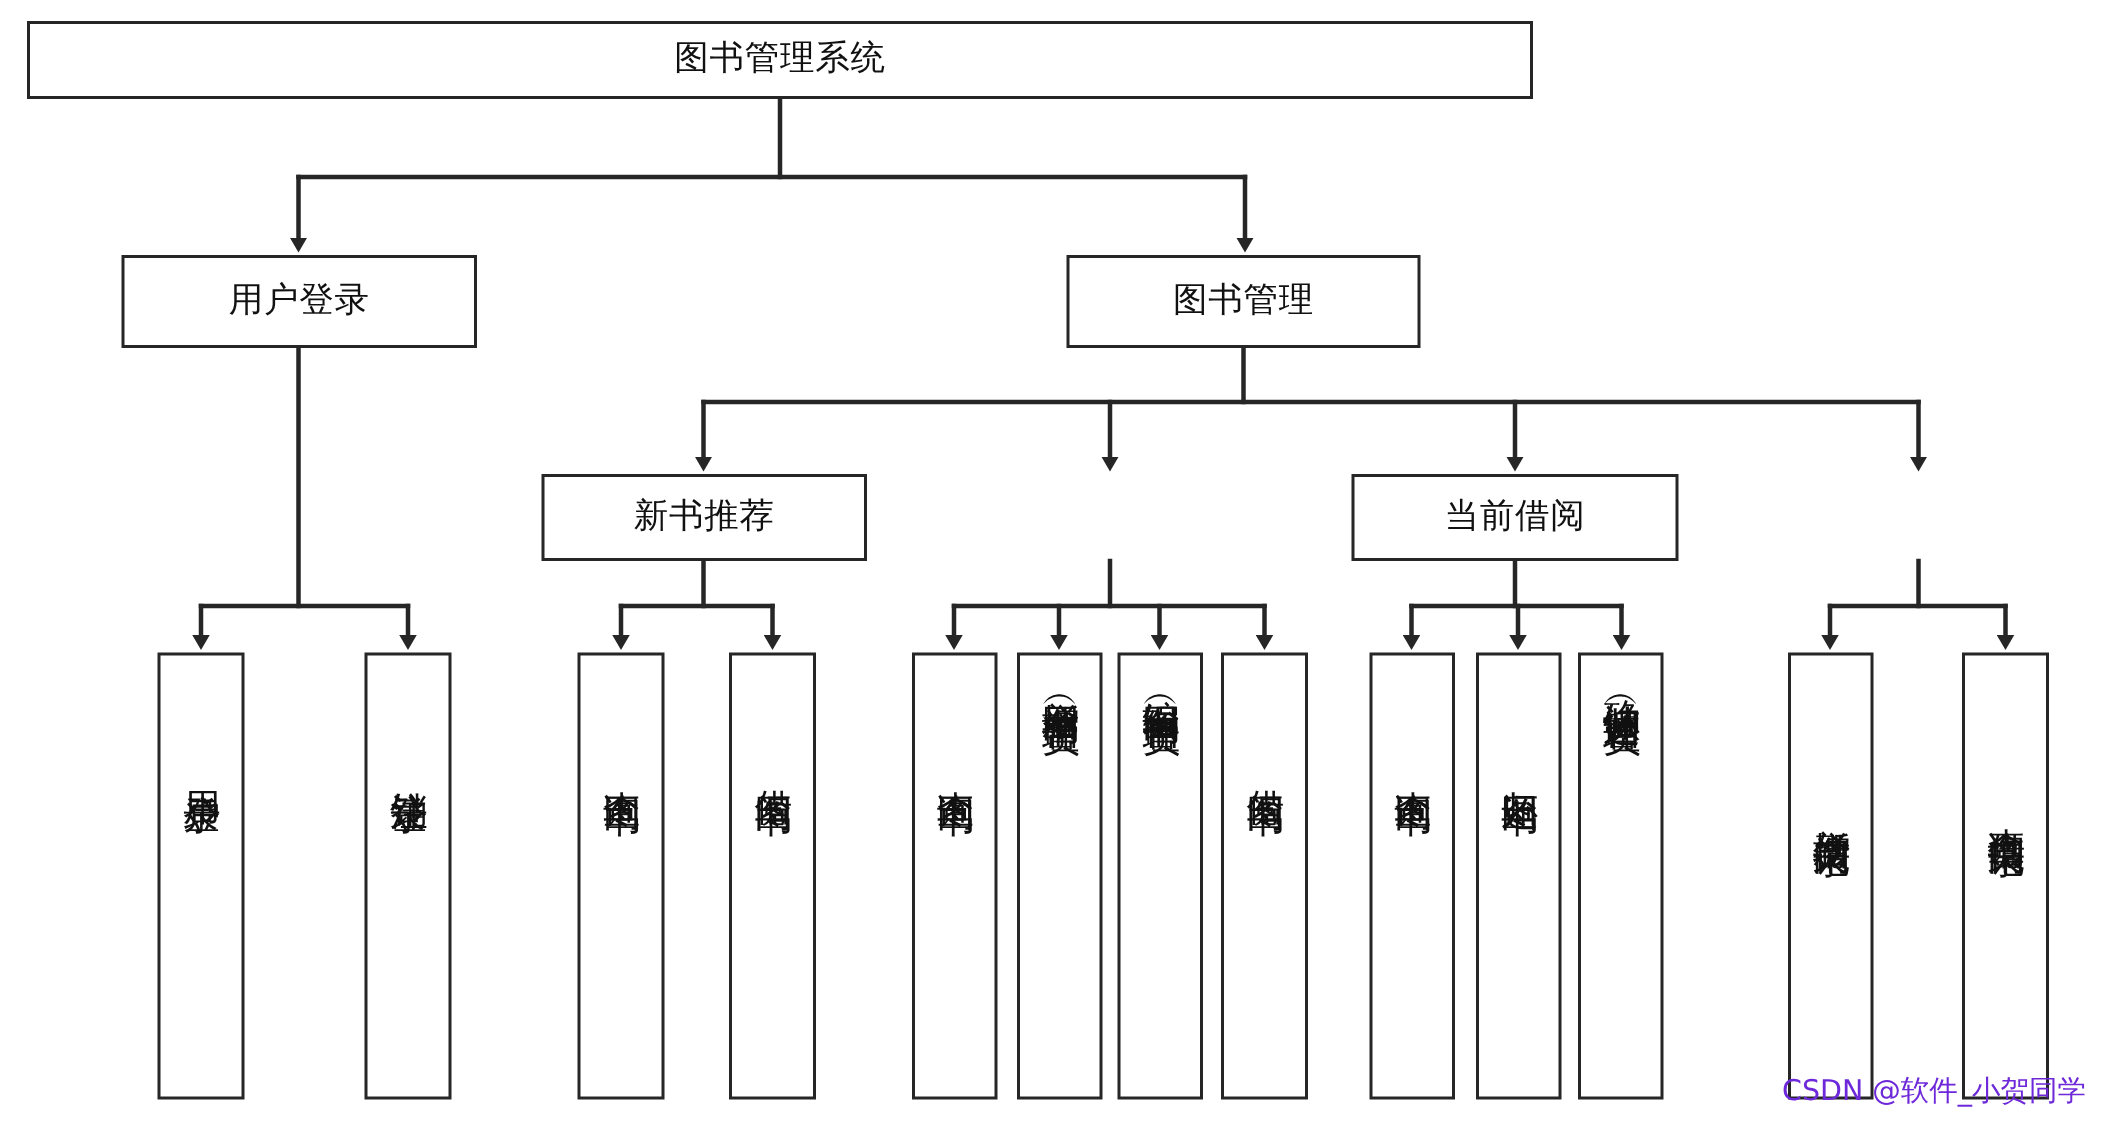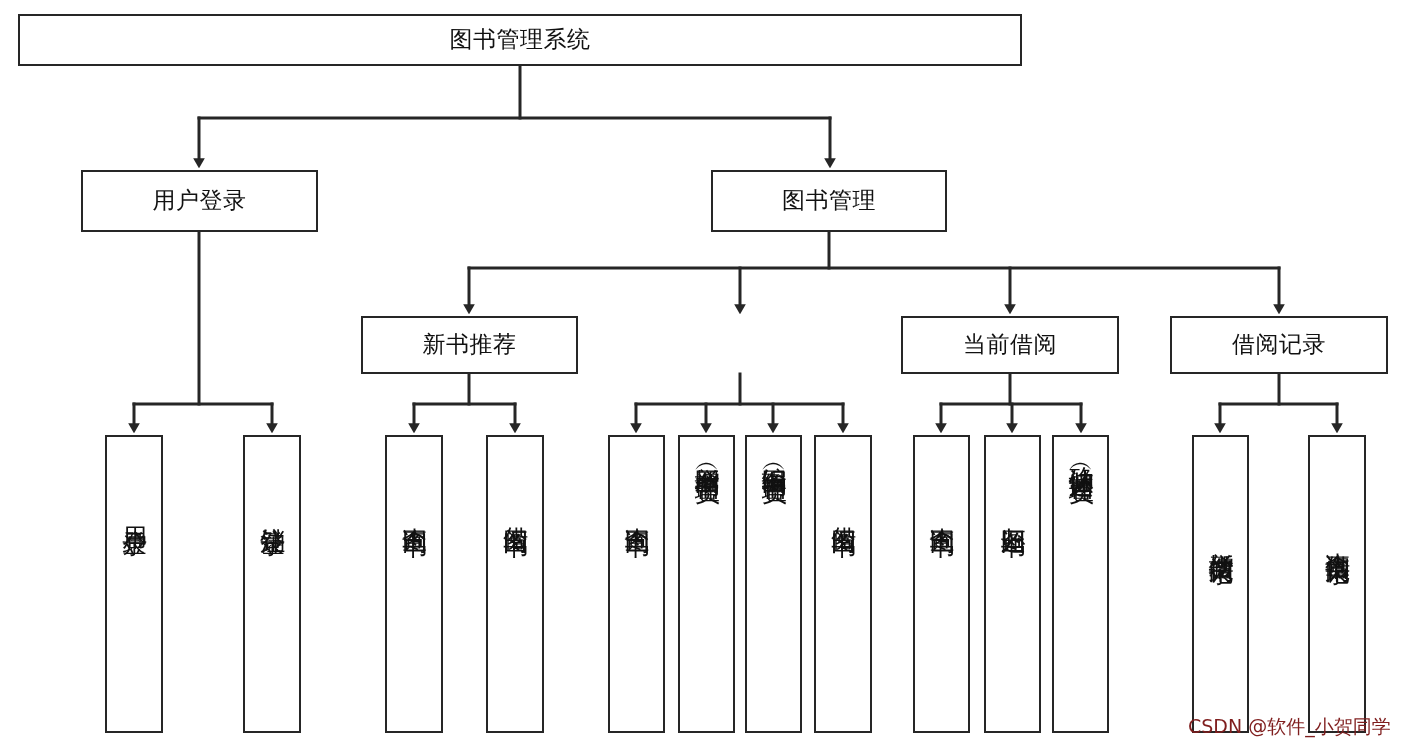--- a/index.html
+++ b/index.html
@@ -64,21 +64,21 @@
     margin-top: 60px;
   }
   .node.vertical.midlow .label {
     margin-top: 85px;
   }
   #watermark {
     position: absolute;
     left: 1188px;
     top: 714px;
     font-size: 19px;
-    color: #7f1d1d;
+    color: #6d28d9;
     white-space: nowrap;
     font-family: "DejaVu Sans", "Liberation Sans", sans-serif;
   }
 </style>
 </head>
 <body>
 
 <div id="diagram-root">
 
   <svg class="edges" viewBox="0 0 1405 747">
@@ -141,23 +141,20 @@
   <div class="node horizontal" id="node-l3-0" style="left: 361px; top: 316px; width: 217px; height: 58px;">
     <span class="label">新书推荐</span>
   </div>
 
   <div class="node horizontal" id="node-l2-1" style="left: 711px; top: 170px; width: 236px; height: 62px;">
     <span class="label">图书管理</span>
   </div>
   <div class="node horizontal" id="node-l3-2" style="left: 901px; top: 316px; width: 218px; height: 58px;">
     <span class="label">当前借阅</span>
   </div>
-  <div class="node horizontal" id="node-l3-3" style="left: 1170px; top: 316px; width: 218px; height: 58px;">
-    <span class="label">借阅记录</span>
-  </div>
 
   <div class="node vertical mid" id="node-leaf-0" style="left: 105px; top: 435px; width: 58px; height: 298px;">
     <span class="label">用户登录</span>
   </div>
   <div class="node vertical mid" id="node-leaf-1" style="left: 243px; top: 435px; width: 58px; height: 298px;">
     <span class="label">注销登录</span>
   </div>
   <div class="node vertical mid" id="node-leaf-2" style="left: 385px; top: 435px; width: 58px; height: 298px;">
     <span class="label">查询图书</span>
   </div>

